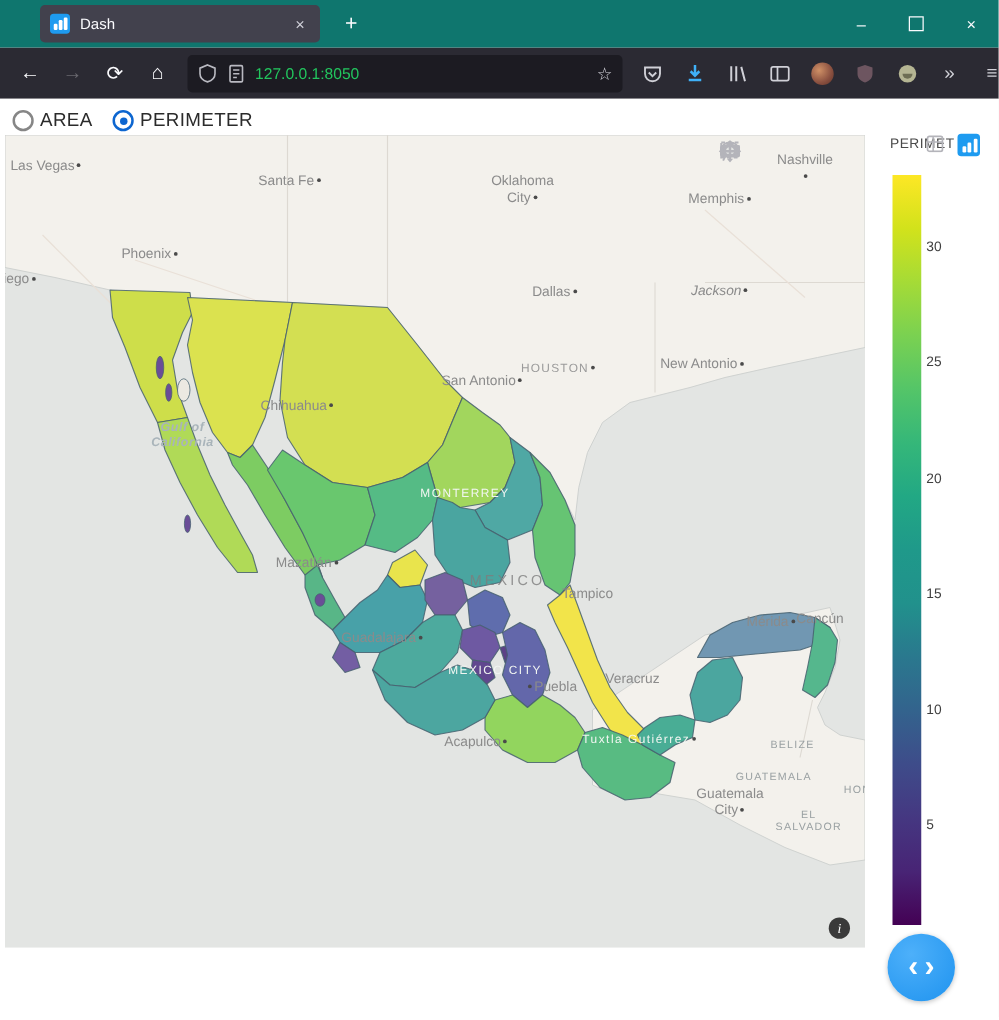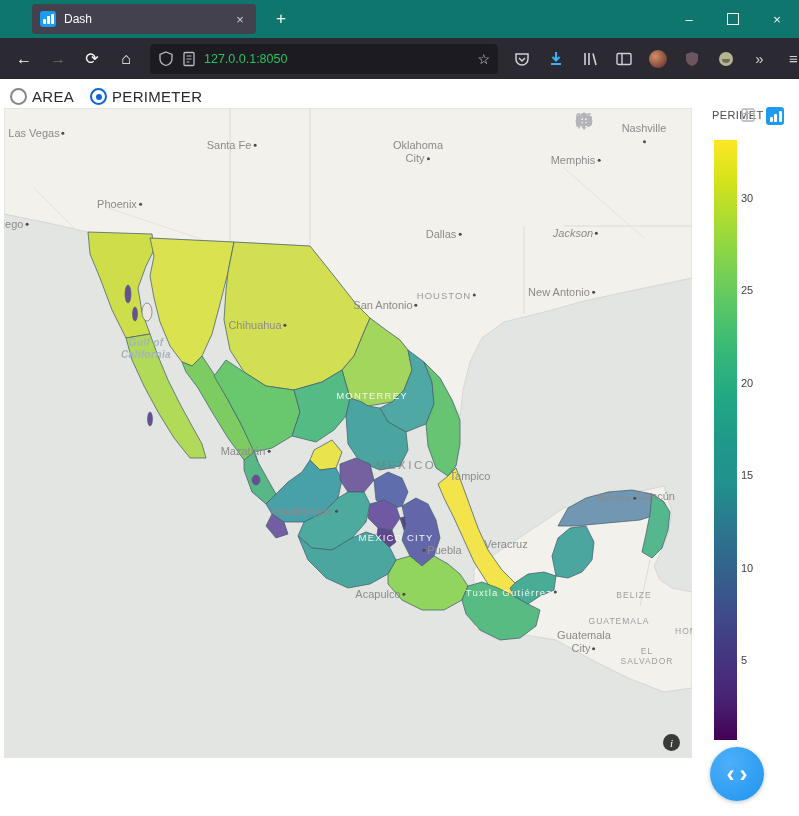--- a/index.html
+++ b/index.html
@@ -243,21 +243,21 @@
 City</span><span class="dot"></span></div>
         <div class="map-label lbl-city" style="left: 572px; top: 52px;"><span>Memphis</span><span class="dot"></span></div>
         <div class="map-label lbl-city" style="left: 640px; top: 27px;"><span>Nashville</span><span class="dot"></span></div>
         <div class="map-label lbl-city" style="left: 104px; top: 96px; padding-left: 24px;"><span>Phoenix</span><span class="dot"></span></div>
         <div class="map-label lbl-city" style="left: 8px; top: 116px;"><span>Diego</span><span class="dot"></span></div>
         <div class="map-label lbl-city" style="left: 440px; top: 126px;"><span>Dallas</span><span class="dot"></span></div>
         <div class="map-label lbl-city" style="left: 572px; top: 125px; font-style: italic;"><span>Jackson</span><span class="dot"></span></div>
         <div class="map-label lbl-city" style="left: 382px; top: 197px;"><span>San Antonio</span><span class="dot"></span></div>
         <div class="map-label lbl-city-caps" style="left: 443px; top: 188px;"><span>HOUSTON</span><span class="dot"></span></div>
         <div class="map-label lbl-city" style="left: 558px; top: 184px;"><span>New Antonio</span><span class="dot"></span></div>
-        <div class="map-label lbl-city" style="left: 254px; top: 217px;"><span>Chihuahua</span><span class="dot"></span></div>
+        <div class="map-label lbl-city" style="left: 234px; top: 217px;"><span>Chihuahua</span><span class="dot"></span></div>
         <div class="map-label lbl-light" style="left: 368px; top: 288px;"><span>MONTERREY</span></div>
         <div class="map-label lbl-city" style="left: 242px; top: 343px;"><span>Mazatlán</span><span class="dot"></span></div>
         <div class="map-label lbl-city" style="left: 466px; top: 368px;"><span>Tampico</span></div>
         <div class="map-label lbl-city" style="left: 613px; top: 390px;"><span>Mérida</span><span class="dot"></span></div>
         <div class="map-label lbl-city" style="left: 652px; top: 388px;"><span>Cancún</span></div>
         <div class="map-label lbl-city" style="left: 302px; top: 403px;"><span>Guadalajara</span><span class="dot"></span></div>
         <div class="map-label lbl-light" style="left: 392px; top: 430px;"><span>MEXICO CITY</span></div>
         <div class="map-label lbl-city" style="left: 438px; top: 442px;"><span class="dot pre"></span><span>Puebla</span></div>
         <div class="map-label lbl-city" style="left: 502px; top: 436px;"><span>Veracruz</span></div>
         <div class="map-label lbl-city" style="left: 377px; top: 486px;"><span>Acapulco</span><span class="dot"></span></div>

